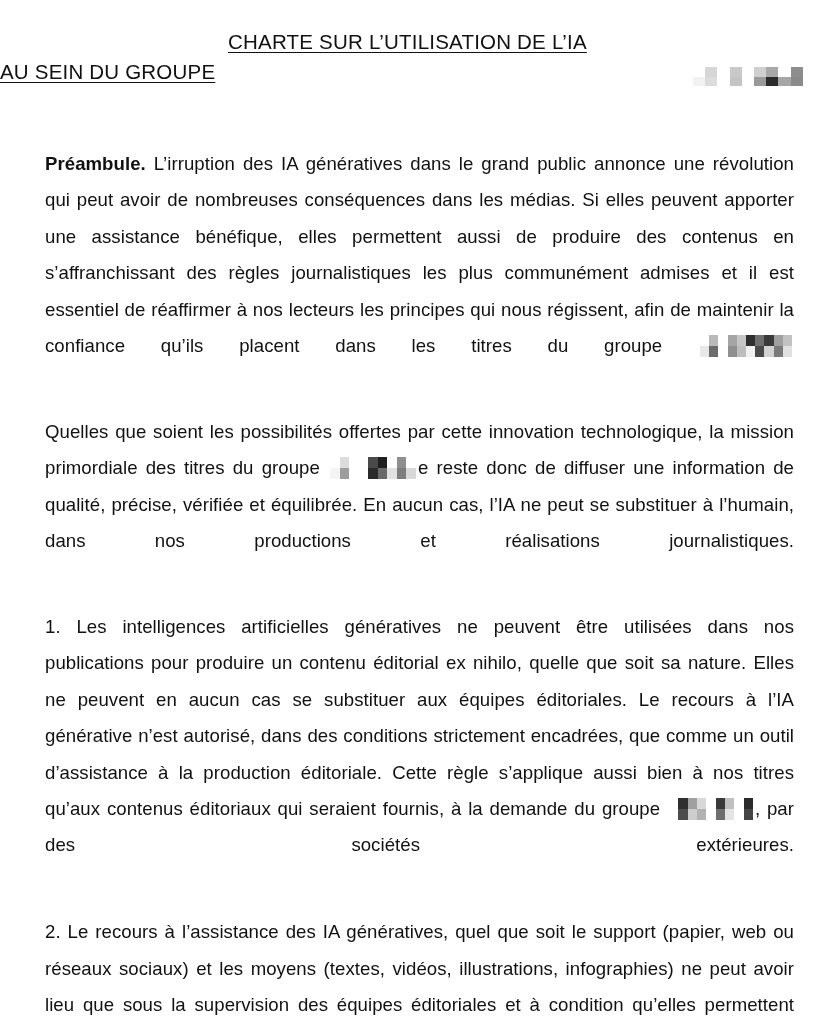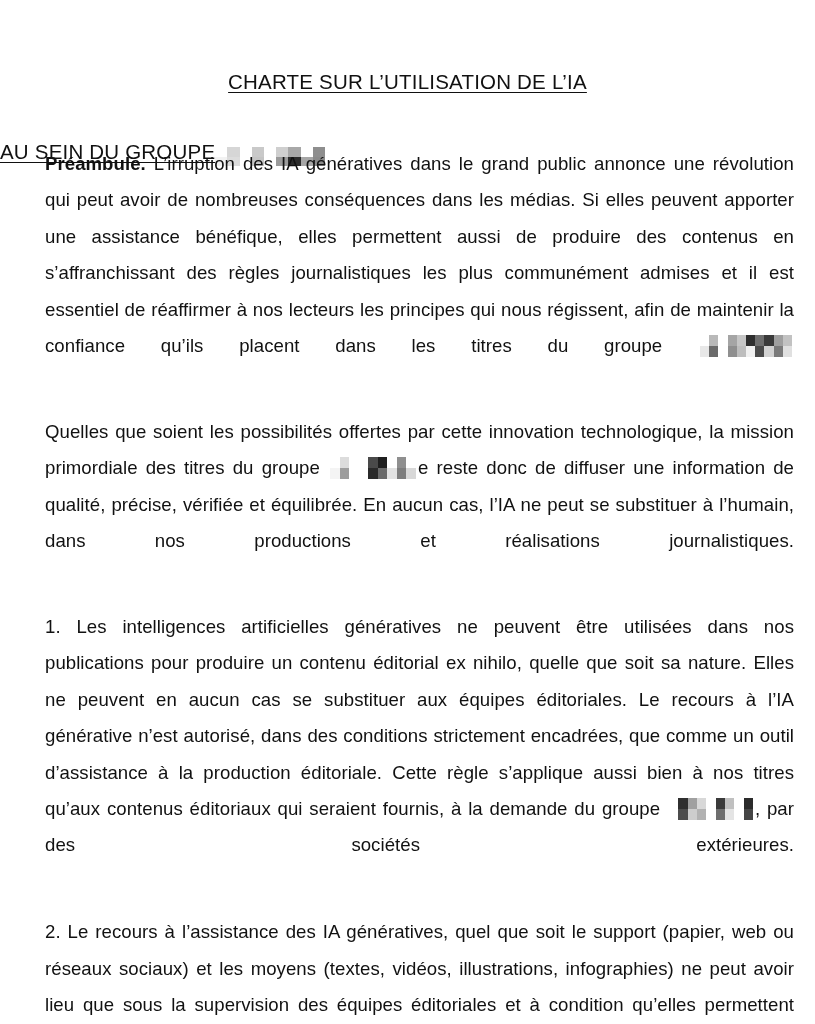--- a/index.html
+++ b/index.html
@@ -29,30 +29,29 @@
   
   .title-block {
     padding-top: 27px;
     text-align: center;
   }
   .title-line {
     font-size: 20.5px;
     line-height: 30px;
     letter-spacing: 0.2px;
     white-space: nowrap;
-    margin-top: 40px;
   }
   .title-line .ul {
     text-decoration: underline;
     text-underline-offset: 3px;
     text-decoration-thickness: 1.4px;
   }
   .title-line-2 {
     display: flex;
-    justify-content: flex-start;
+    justify-content: space-between;
     align-items: flex-end;
     gap: 0;
   }
 
   
   .body-area {
     position: absolute;
     left: 45px;
     top: 146px;
     width: 749px;

